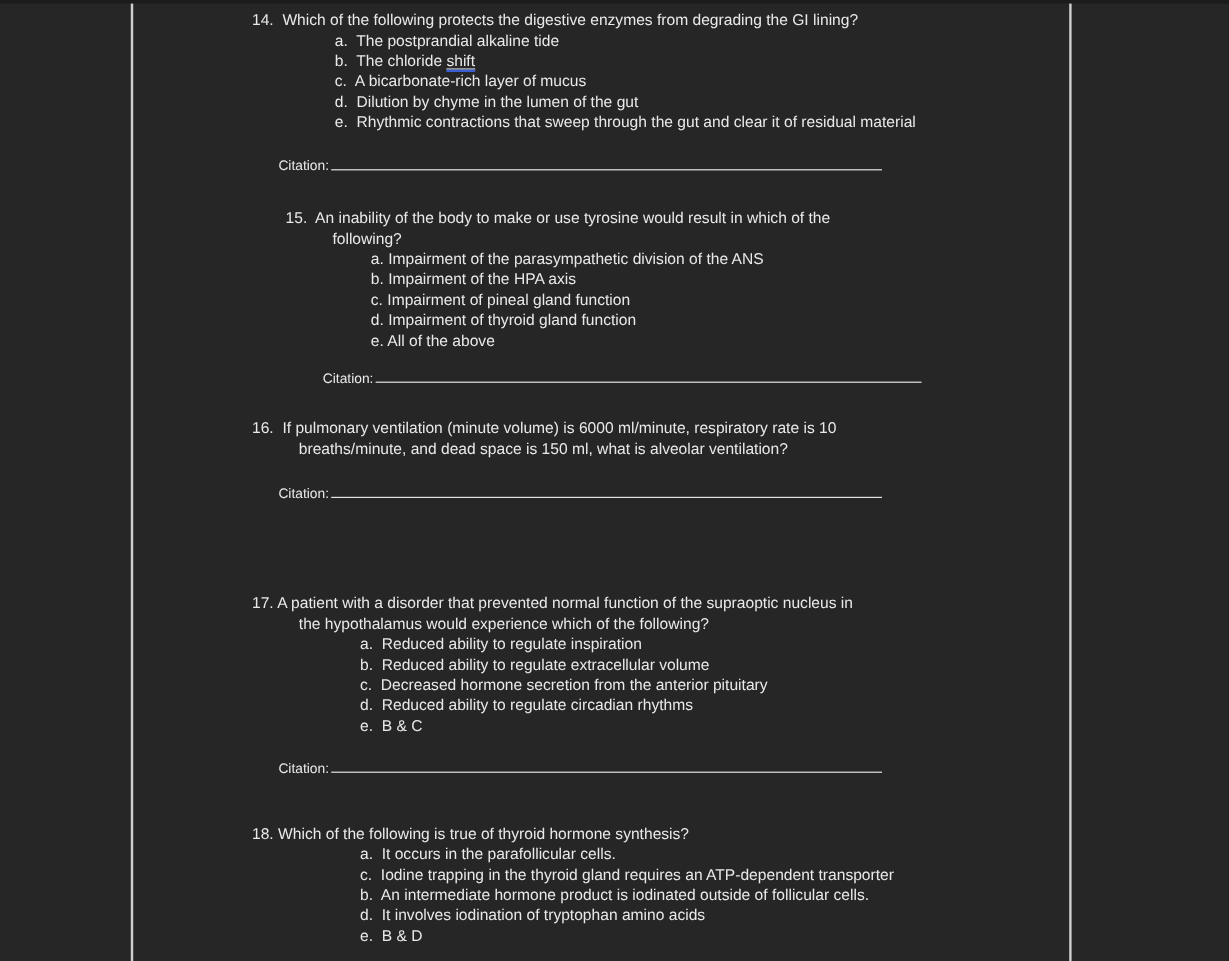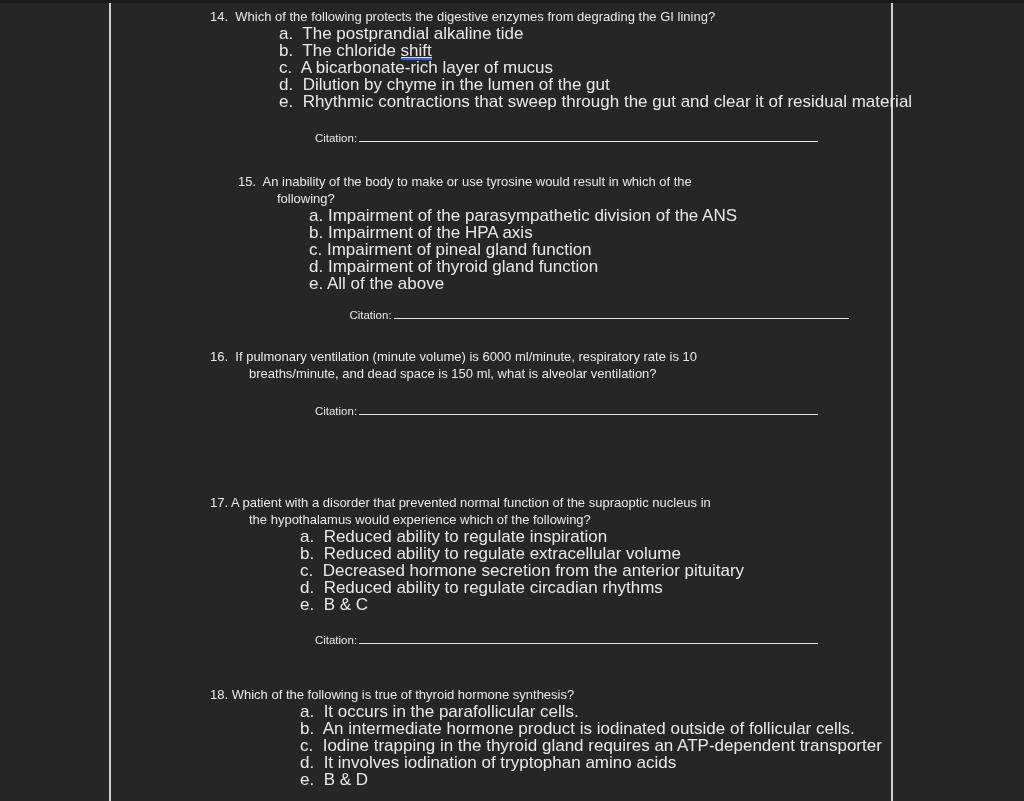--- a/index.html
+++ b/index.html
@@ -58,37 +58,36 @@
     padding-left: 113px;
     text-indent: -24px;
   }
   .q-cont {
     padding-left: 128px;
   }
   .opts {
     margin: 0;
   }
   .opt {
-    font-size: 17px;
+    font-size: 13.0px;
     line-height: 17px;
     white-space: pre;
   }
   .opt-wrap {
     white-space: normal;
   }
   .ind-a { padding-left: 158px; }
   .ind-b { padding-left: 160px; }
   .ind-c { padding-left: 179px; }
 
   .citation-row {
     display: flex;
     align-items: baseline;
     font-size: 11.5px;
     line-height: 15px;
-    justify-content: center;
   }
   .citation-label { white-space: pre; }
   .citation-rule {
     flex: 0 0 auto;
     border-bottom: 1.3px solid #e4e4e4;
     height: 11px;
     margin-left: 2px;
   }
   .cite-ind-0 { padding-left: 111px; }
   .cite-ind-1 { padding-left: 120px; }
@@ -176,20 +175,20 @@
     <div class="citation-row cite-ind-0" style="margin-top:19px;">
       <span class="citation-label">Citation:</span>
       <span class="citation-rule" style="width:459px;"></span>
     </div>
   </div>
 
   <div class="q-block" style="top:686px;">
     <div class="q-line q-head"><span>18.</span> <span>Which of the following is true of thyroid hormone synthesis?</span></div>
     <div class="opts">
       <div class="opt ind-c"><span>a.</span>  <span>It occurs in the parafollicular cells.</span></div>
+      <div class="opt ind-c"><span>c.</span>  <span>Iodine trapping in the thyroid gland requires an ATP-dependent transporter</span></div>
       <div class="opt ind-c"><span>b.</span>  <span>An intermediate hormone product is iodinated outside of follicular cells.</span></div>
-      <div class="opt ind-c"><span>c.</span>  <span>Iodine trapping in the thyroid gland requires an ATP-dependent transporter</span></div>
       <div class="opt ind-c"><span>d.</span>  <span>It involves iodination of tryptophan amino acids</span></div>
       <div class="opt ind-c"><span>e.</span>  <span>B &amp; D</span></div>
     </div>
   </div>
 
 </div>
 
 </body></html>

